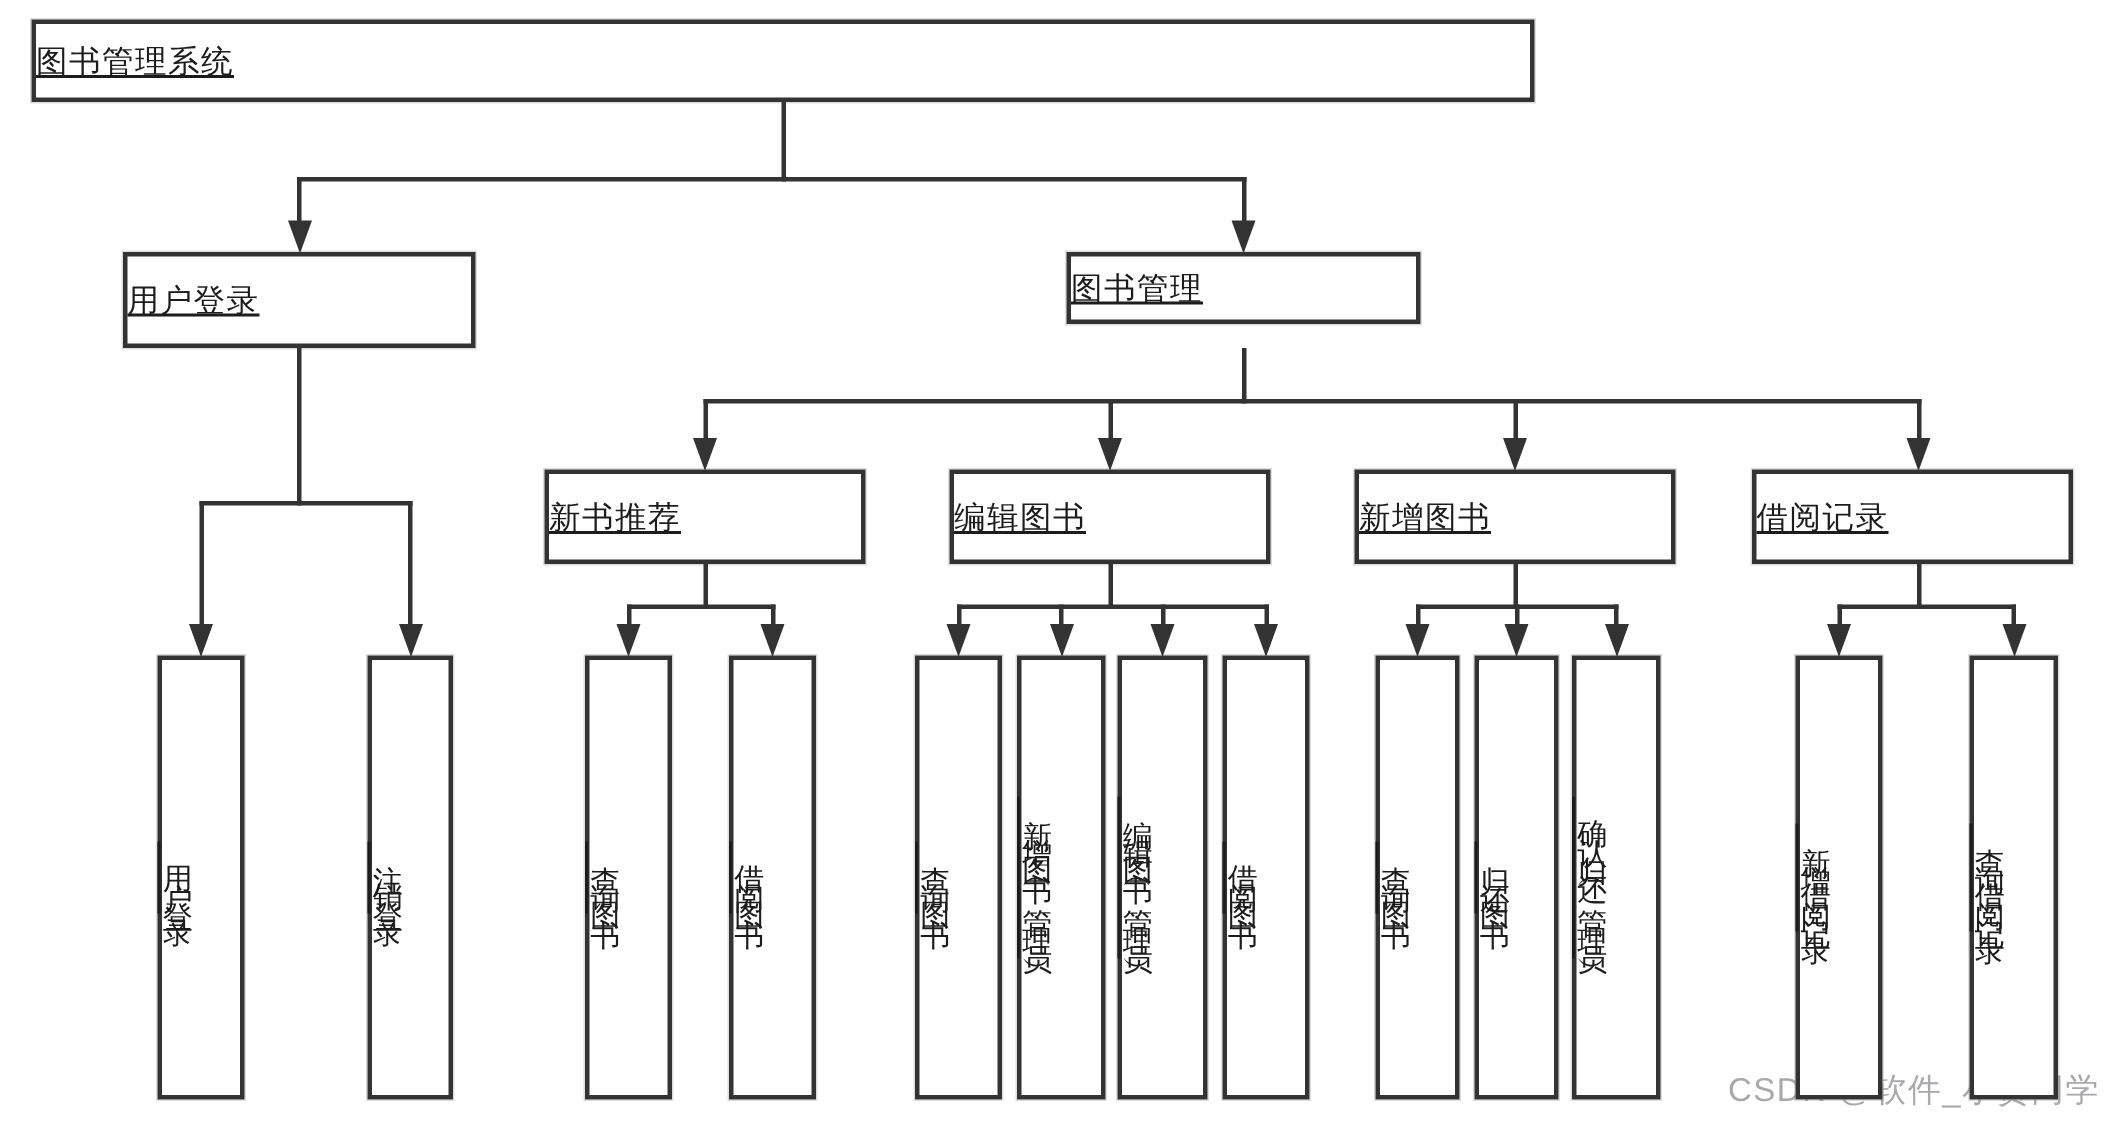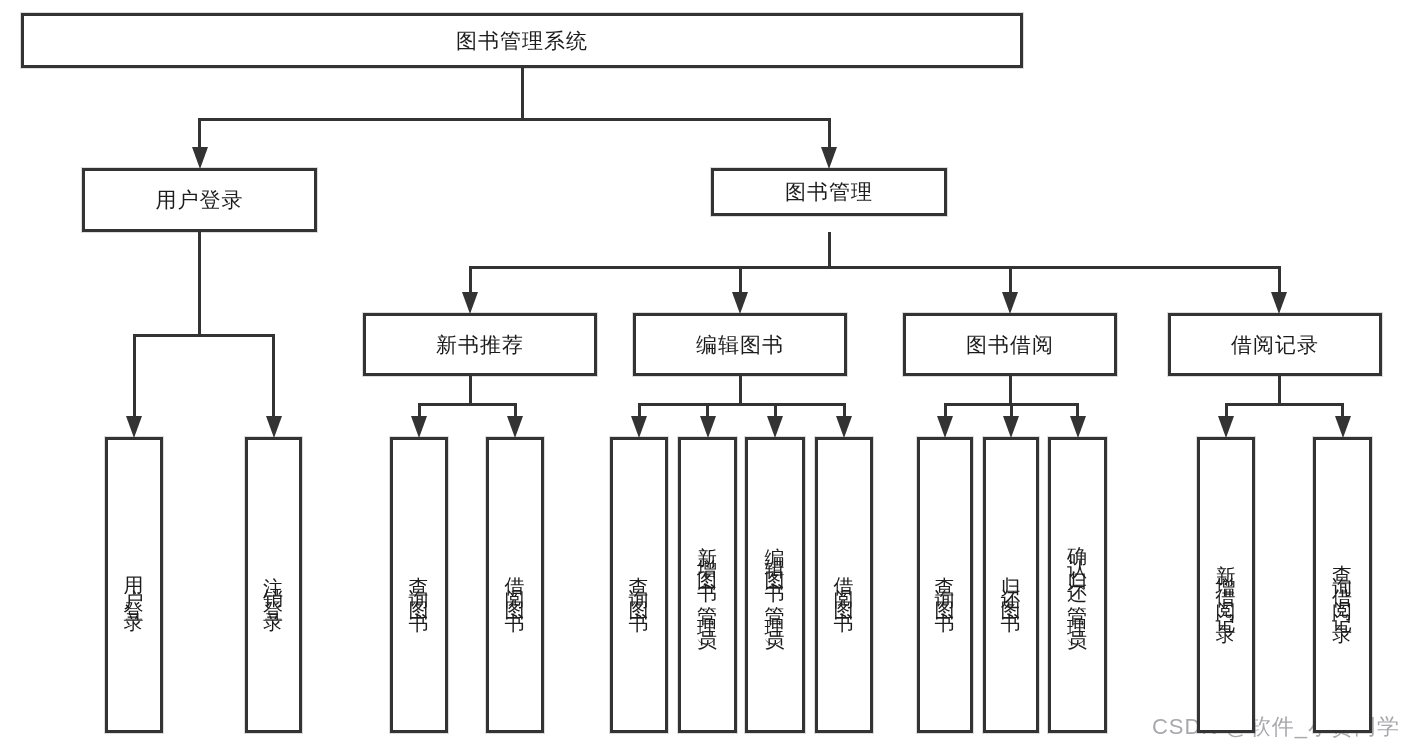--- a/index.html
+++ b/index.html
@@ -9,25 +9,26 @@
   }
   #canvas {
     position: relative; width: 1405px; height: 747px;
     background: var(--bg, #ffffff);
   }
   .node {
     position: absolute;
     box-sizing: border-box;
     border: 3px solid var(--line, #333333);
     background: var(--box-fill, #ffffff);
-    display: flex; align-items: center; justify-content: center;
+    display: flex; align-items: center; 
     color: var(--text, #1c1c1c);
     font-size: 21px;
     letter-spacing: 1px;
     box-shadow: 0 0 0 1px rgba(120,120,120,0.25);
+    text-decoration: underline;
   }
   .node.vertical { font-size: 20px; }
   .node.vertical .lbl {
     writing-mode: vertical-rl;
     text-orientation: mixed;
     letter-spacing: 12px;
     line-height: 1;
     white-space: nowrap;
   }
   .cline { position: absolute; background: var(--line, #333333); }
@@ -52,28 +53,28 @@
   <div class="watermark">CSDN @软件_小贺同学</div>
 <div class="node" style="left: 21px; top: 13px; width: 1002px; height: 55px;">
       <span class="lbl">图书管理系统</span>
     </div>
     <div class="node" style="left: 82px; top: 168px; width: 235px; height: 64px;">
       <span class="lbl">用户登录</span>
     </div>
     <div class="node" style="left: 711px; top: 168px; width: 236px; height: 48px;">
       <span class="lbl">图书管理</span>
     </div>
-    <div class="node" style="left: 363px; top: 313px; width: 234px; height: 63px;">
+    <div class="node" style="left: 363px; top: 313px; width: 214px; height: 63px;">
       <span class="lbl">新书推荐</span>
     </div>
     <div class="node" style="left: 633px; top: 313px; width: 214px; height: 63px;">
       <span class="lbl">编辑图书</span>
     </div>
     <div class="node" style="left: 903px; top: 313px; width: 214px; height: 63px;">
-      <span class="lbl">图书借阅</span>
+      <span class="lbl">新增图书</span>
     </div>
     <div class="node" style="left: 1168px; top: 313px; width: 214px; height: 63px;">
       <span class="lbl">借阅记录</span>
     </div>
     <div class="node vertical" style="left: 105px; top: 437px; width: 58px; height: 296px;">
       <span class="lbl">用户登录</span>
     </div>
     <div class="node vertical" style="left: 245px; top: 437px; width: 57px; height: 296px;">
       <span class="lbl">注销登录</span>
     </div>

